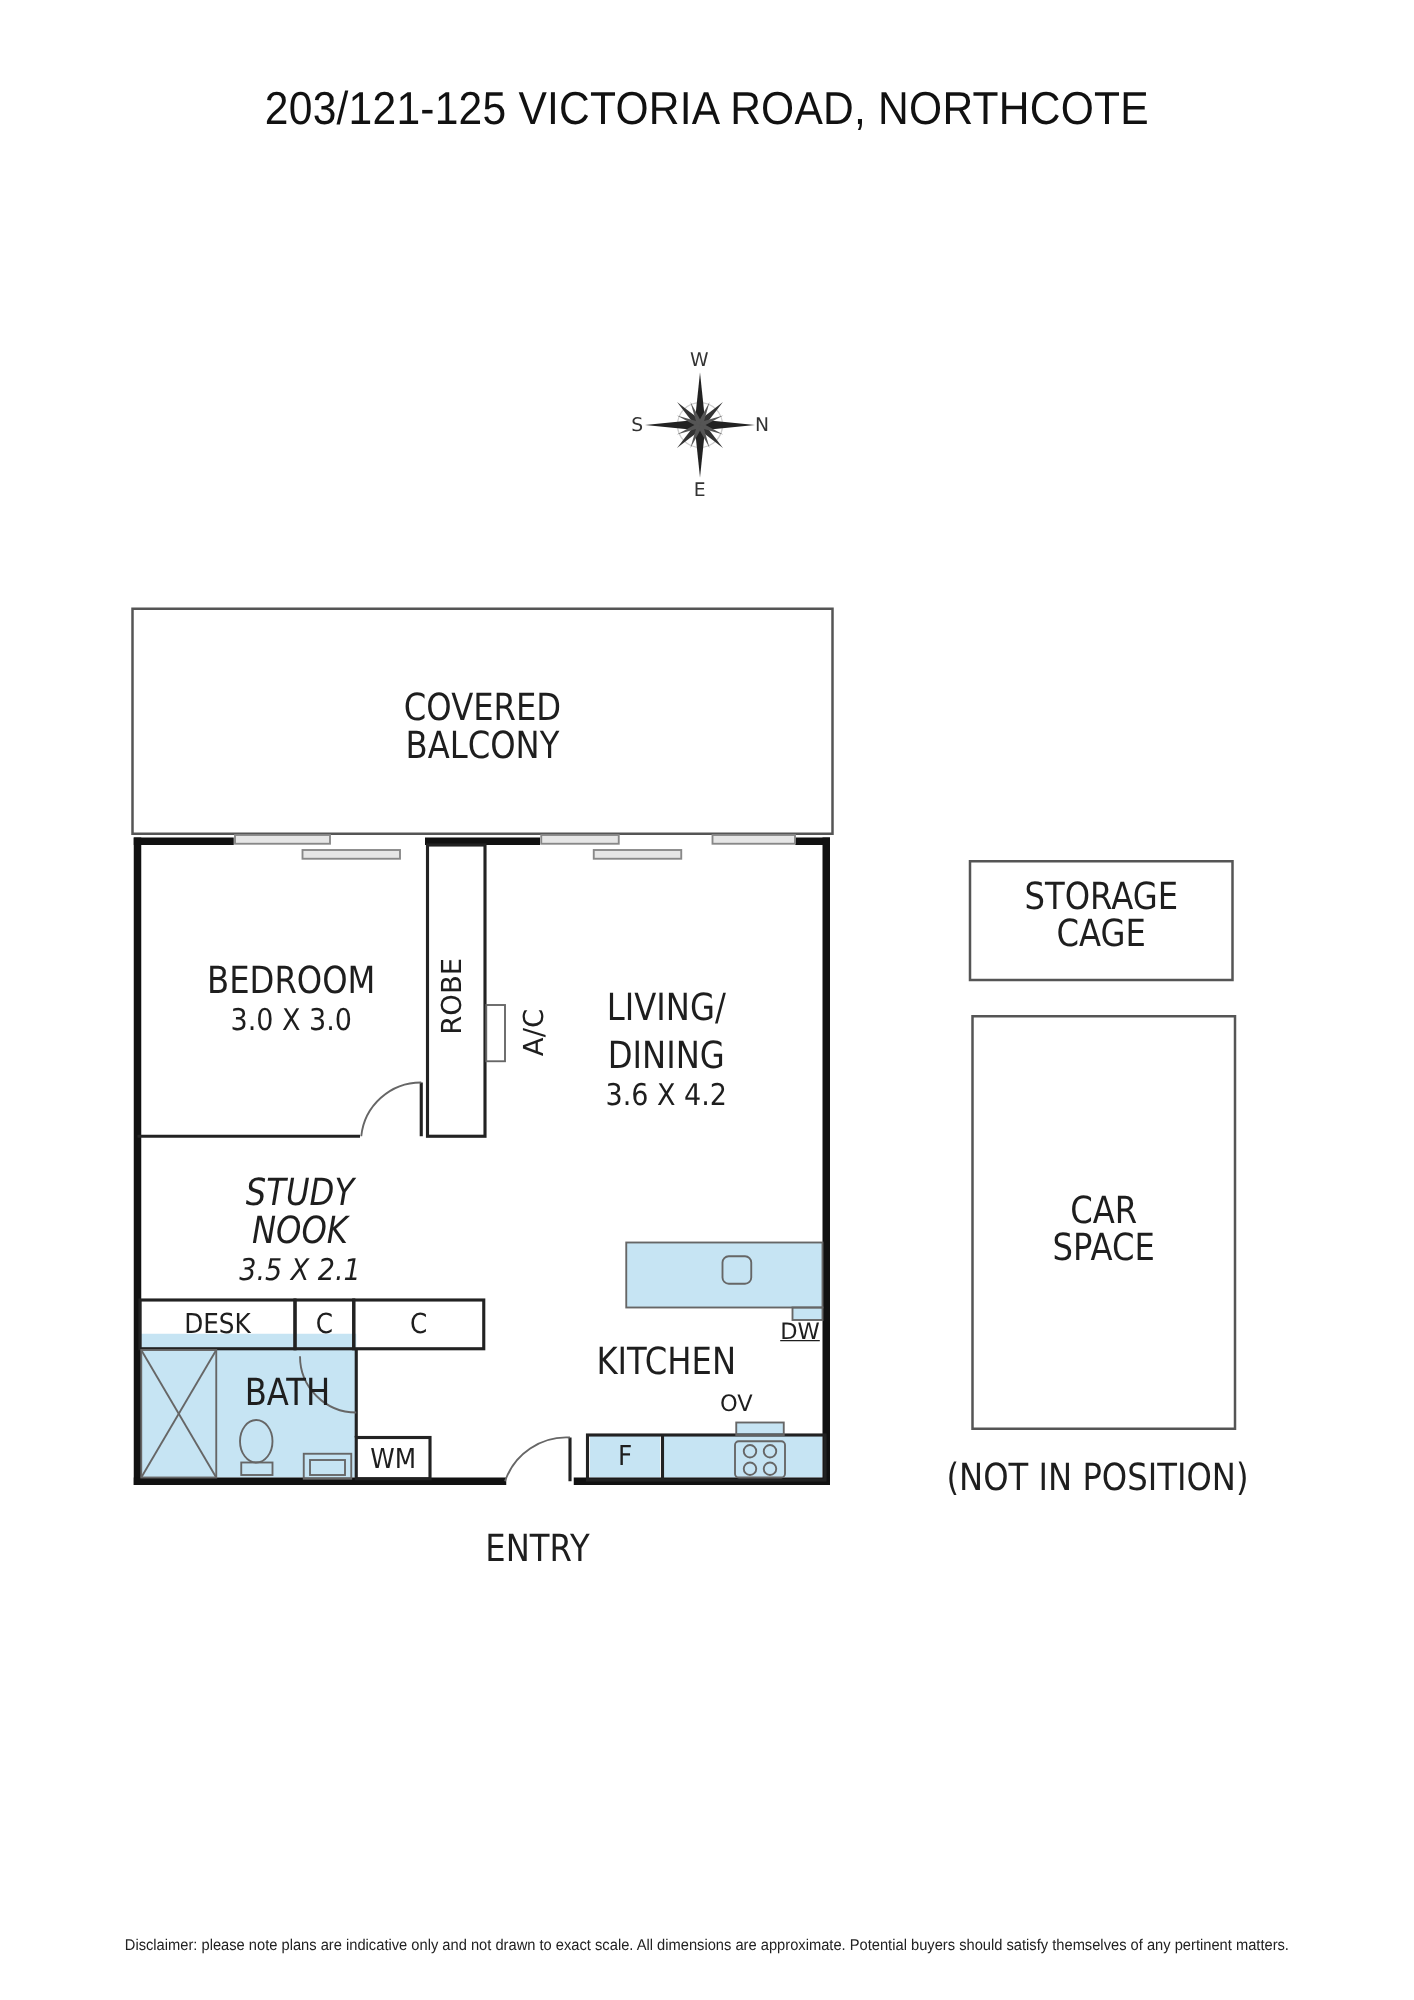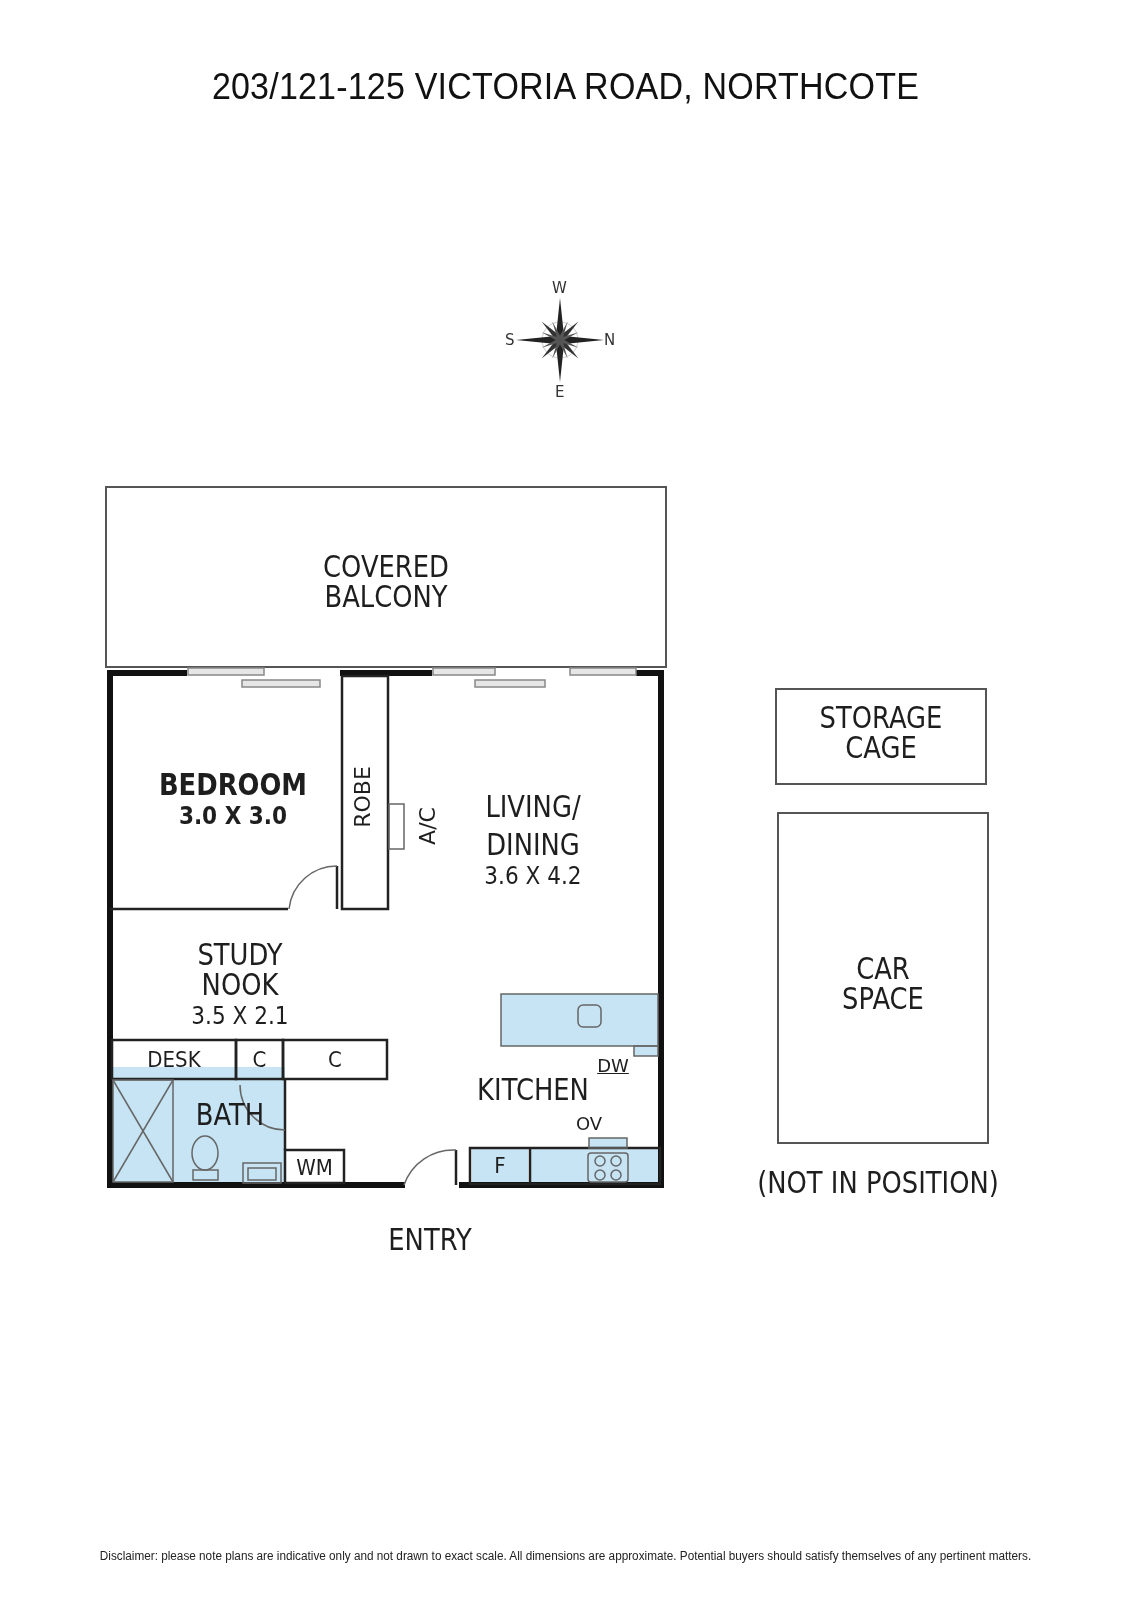--- a/index.html
+++ b/index.html
@@ -157,49 +157,49 @@
 
   <rect x="776" y="689" width="210" height="95" fill="none" stroke="#555" stroke-width="2"></rect>
   <rect x="778" y="813" width="210" height="330" fill="none" stroke="#555" stroke-width="2"></rect>
 </svg>
 
 <div class="lbl room" style="left:286px; top:552px; width:200px;">
   <div>COVERED</div>
   <div>BALCONY</div>
 </div>
 
-<div class="lbl" style="left:133px; top:770px; width:200px;font-weight:bold;">
+<div class="lbl" style="left:133px; top:770px; width:200px;">
   <div class="room">BEDROOM</div>
   <div class="dim" style="margin-top:4px;">3.0 X 3.0</div>
 </div>
 
 <div class="lbl vert" style="left:333px; top:784px; width:64px; height:26px;">ROBE</div>
 <div class="lbl vert tiny" style="left:407px; top:816px; width:40px; height:20px;">A/C</div>
 
 <div class="lbl" style="left:448px; top:792px; width:170px;">
   <div class="room">LIVING/</div>
   <div class="room" style="margin-top:8px;">DINING</div>
   <div class="dim" style="margin-top:4px;">3.6 X 4.2</div>
 </div>
 
-<div class="lbl" style="left:140px; top:940px; width:200px;">
+<div class="lbl" style="left:140px; top:940px; width:200px;font-style:italic;">
   <div class="room">STUDY</div>
   <div class="room">NOOK</div>
   <div class="dim" style="margin-top:4px;">3.5 X 2.1</div>
 </div>
 
 <div class="lbl small" style="left:112px; top:1049px; width:124px;">DESK</div>
 <div class="lbl small" style="left:236px; top:1049px; width:47px;">C</div>
 <div class="lbl small" style="left:283px; top:1049px; width:104px;">C</div>
 
 <div class="lbl room" style="left:160px; top:1100px; width:140px;">BATH</div>
 <div class="lbl small" style="left:285px; top:1157px; width:59px;">WM</div>
 
 <div class="lbl room" style="left:448px; top:1075px; width:170px;">KITCHEN</div>
-<div class="lbl tiny" style="left:593px; top:1057px; width:40px;text-decoration:underline;">DW</div>
+<div class="lbl tiny" style="left:620px; top:1057px; width:40px;text-decoration:underline;">DW</div>
 <div class="lbl tiny" style="left:569px; top:1115px; width:40px;">OV</div>
 <div class="lbl small" style="left:472px; top:1155px; width:56px;">F</div>
 
 <div class="lbl room" style="left:355px; top:1225px; width:150px;">ENTRY</div>
 
 <div class="lbl room" style="left:781px; top:703px; width:200px;">
   <div>STORAGE</div>
   <div>CAGE</div>
 </div>
 

